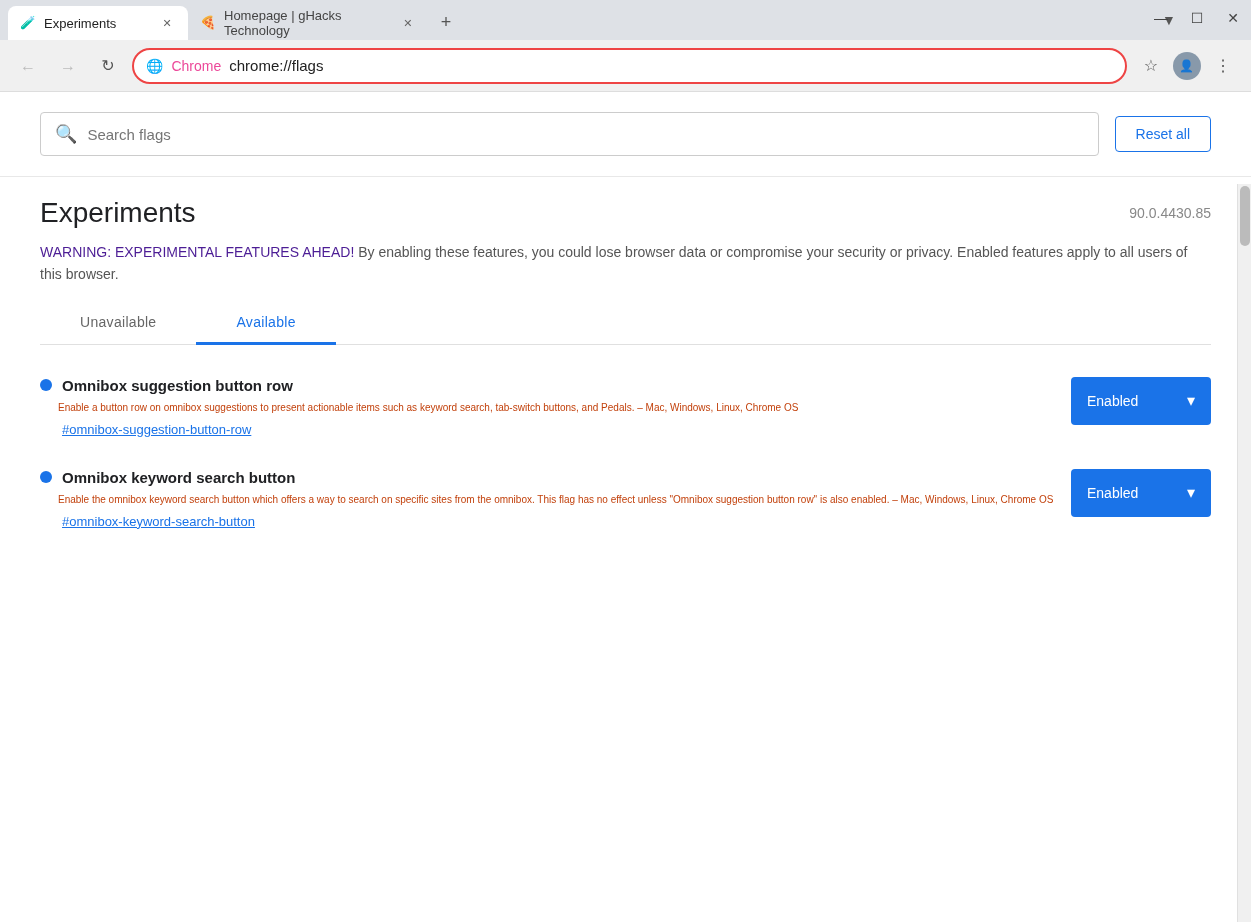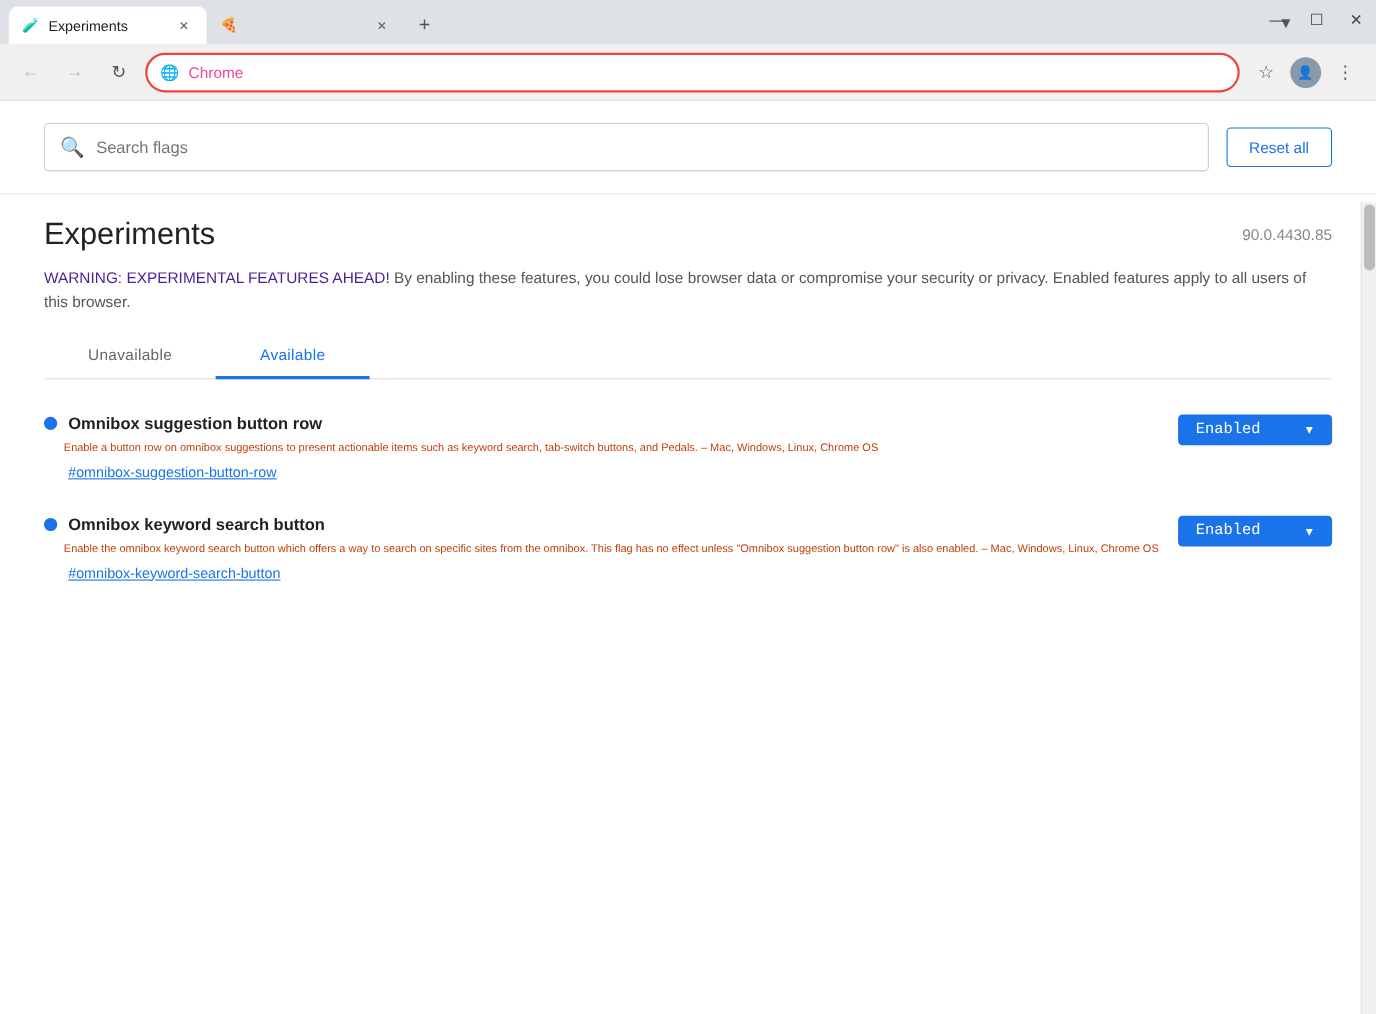--- a/index.html
+++ b/index.html
@@ -359,47 +359,47 @@
     .flag-right {
       flex-shrink: 0;
     }
     .flag-dropdown {
       display: flex;
       align-items: center;
       background: #1a73e8;
       color: #fff;
       border: none;
       border-radius: 4px;
-      height: 28px;
+      height: 48px;
       padding: 0 16px;
       font-size: 14px;
       cursor: pointer;
       gap: 12px;
       min-width: 140px;
       justify-content: space-between;
-      font-family: Liberation Mono, monospace;
     }
     .dropdown-arrow {
       font-size: 16px;
     }
   </style>
 </head>
 <body>
 
 <div class="title-bar">
   <div class="tab-bar">
 
     <div class="tab active">
       <span class="tab-favicon">🧪</span>
       <span>Experiments</span>
       <span class="tab-close">✕</span>
     </div>
 
     <div class="tab">
       <span class="tab-favicon">🍕</span>
+      <span>Homepage | gHacks Technology</span>
       <span class="tab-close">✕</span>
     </div>
 
     <div class="tab-new-btn">+</div>
   </div>
 
   <div style="margin-left: auto; display: flex; align-items: center; gap: 8px; margin-bottom: 6px;">
     <div class="tab-overflow">▼</div>
   </div>
 
@@ -411,20 +411,21 @@
 </div>
 
 <div class="nav-bar">
   <button class="nav-btn disabled">←</button>
   <button class="nav-btn disabled">→</button>
   <button class="nav-btn">↻</button>
 
   <div class="address-bar-wrapper">
     <span class="address-bar-icon">🌐</span>
     <span class="address-bar-chrome">Chrome</span>
+    <input class="address-bar-input" value="chrome://flags" style="">
   </div>
 
   <div class="nav-right">
     <div class="star-btn">☆</div>
     <div class="profile-btn">
       <div class="profile-avatar">👤</div>
     </div>
     <div class="menu-btn">⋮</div>
   </div>
 </div>

